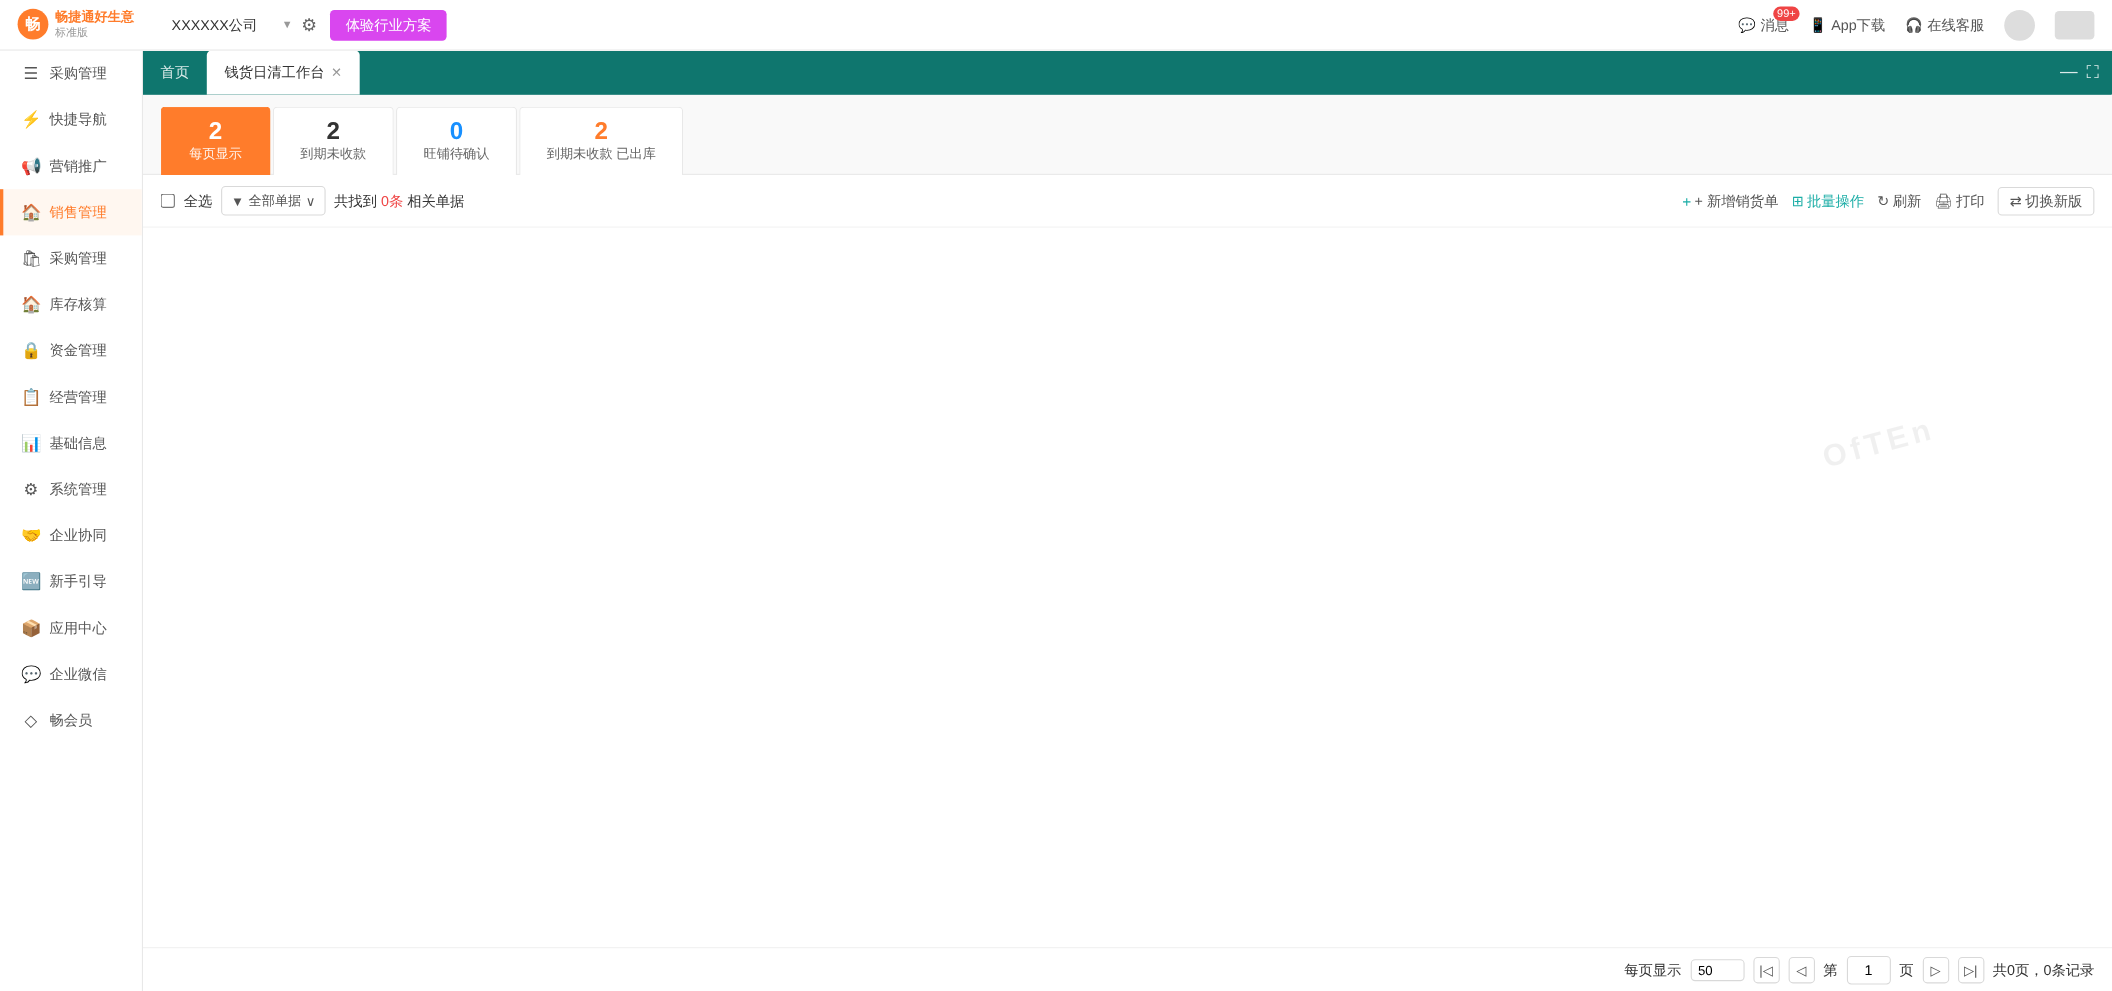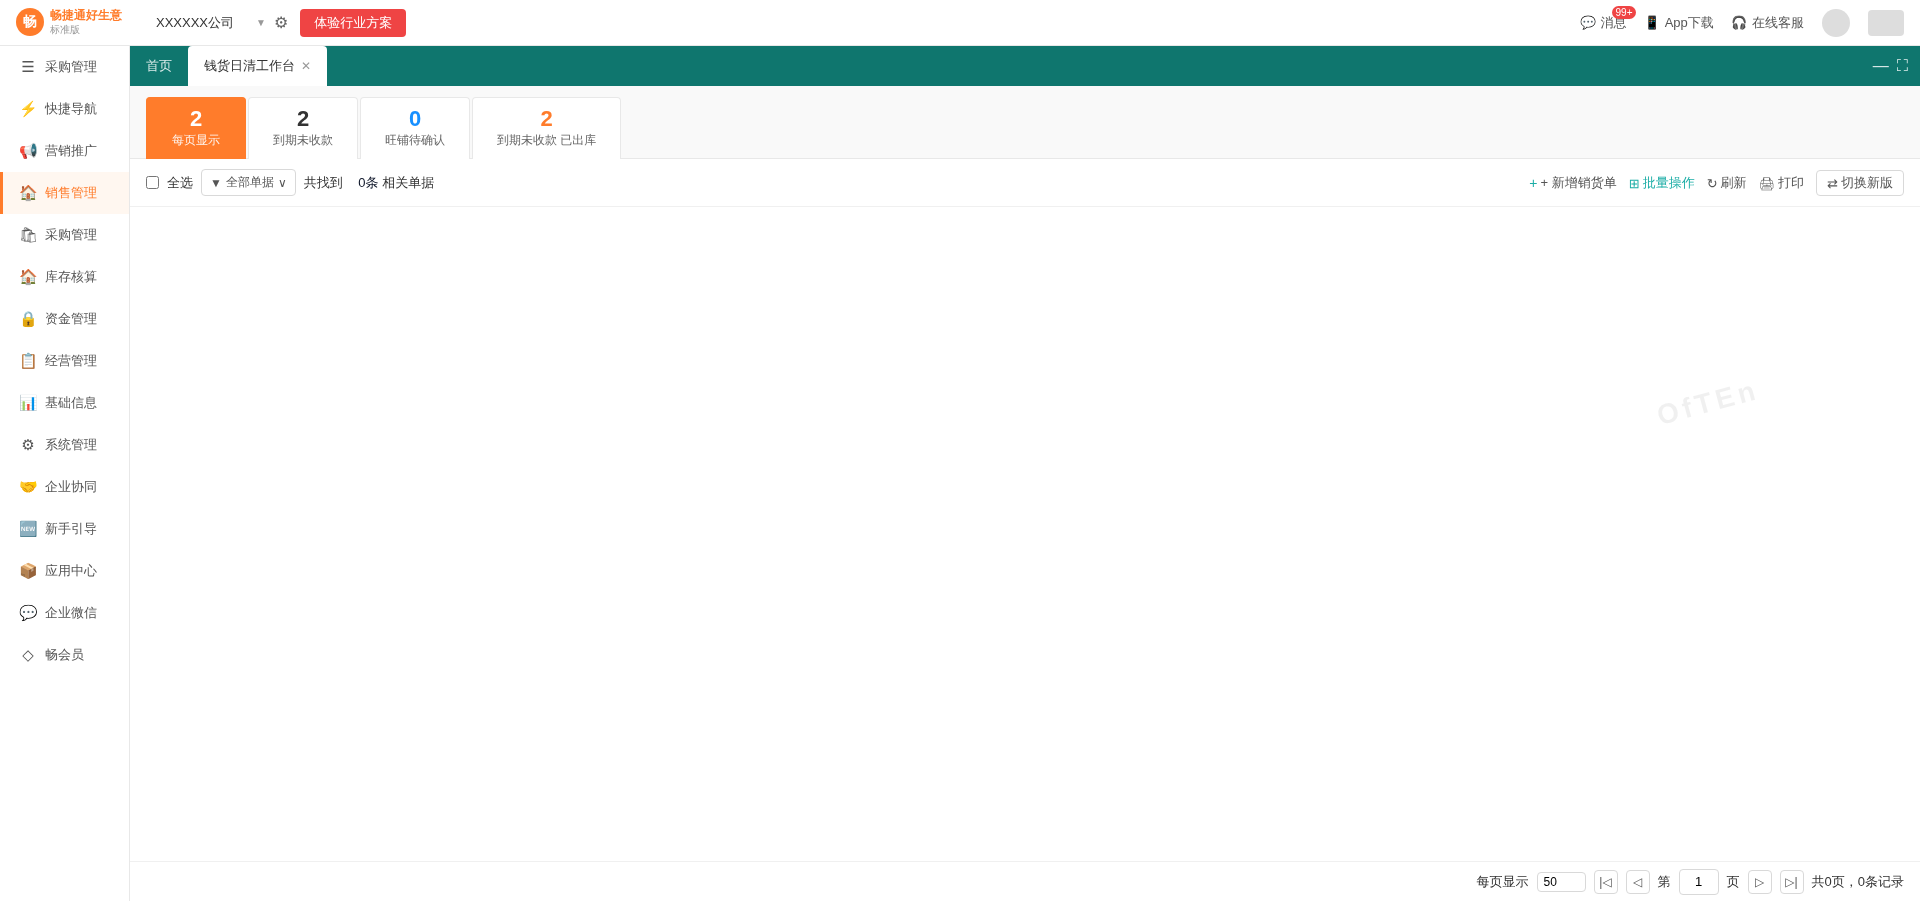--- a/index.html
+++ b/index.html
@@ -34,21 +34,21 @@
     .logo-sub { font-size: 10px; color: #999; }
     .topbar-company {
       display: flex; align-items: center; gap: 22px;
       font-size: 13px; color: #333; cursor: pointer;
       margin-left: 10px;
     }
     .topbar-company .arrow { color: #999; font-size: 10px; }
     .topbar-gear { margin-left: 8px; color: #666; cursor: pointer; font-size: 16px; }
     .topbar-experience {
       margin-left: 12px;
-      background: #ef4444;
+      background: #d946ef;
       color: white;
       padding: 5px 14px;
       border-radius: 4px;
       font-size: 13px;
       cursor: pointer;
     }
     .topbar-right {
       margin-left: auto;
       display: flex; align-items: center; gap: 18px;
     }
@@ -166,35 +166,35 @@
     }
     .stats-tab .num { font-size: 22px; font-weight: bold; }
     .stats-tab.active .num { color: white; }
     .stats-tab .label { font-size: 12px; color: #666; white-space: nowrap; }
     .stats-tab.active .label { color: rgba(255,255,255,0.9); }
     .stats-tab .num.orange { color: #ff7c2b; }
     .stats-tab .num.blue { color: #1890ff; }
 
     
     .toolbar {
-      display: flex; align-items: flex-end;
+      display: flex; align-items: center;
       padding: 10px 16px;
       border-bottom: 1px solid #f0f0f0;
       gap: 8px;
     }
     .toolbar-left { display: flex; align-items: center; gap: 8px; flex: 1; }
     .toolbar-right { display: flex; align-items: center; gap: 12px; }
     .checkbox-all { cursor: pointer; }
     .filter-btn {
       display: flex; align-items: center; gap: 4px;
       padding: 4px 8px; border: 1px solid #d9d9d9;
       border-radius: 4px; cursor: pointer; font-size: 12px; color: #555;
     }
     .found-text { font-size: 13px; color: #333; }
-    .found-count { color: #0f172a; margin-left: 12px; }
+    .found-count { color: #ef4444; }
     .action-link-btn {
       display: flex; align-items: center; gap: 3px;
       cursor: pointer; font-size: 13px; color: #555;
     }
     .action-link-btn.primary { color: #1bada6; }
     .add-btn {
       background: transparent; border: none;
       display: flex; align-items: center; gap: 3px;
       cursor: pointer; font-size: 13px; color: #555;
     }

